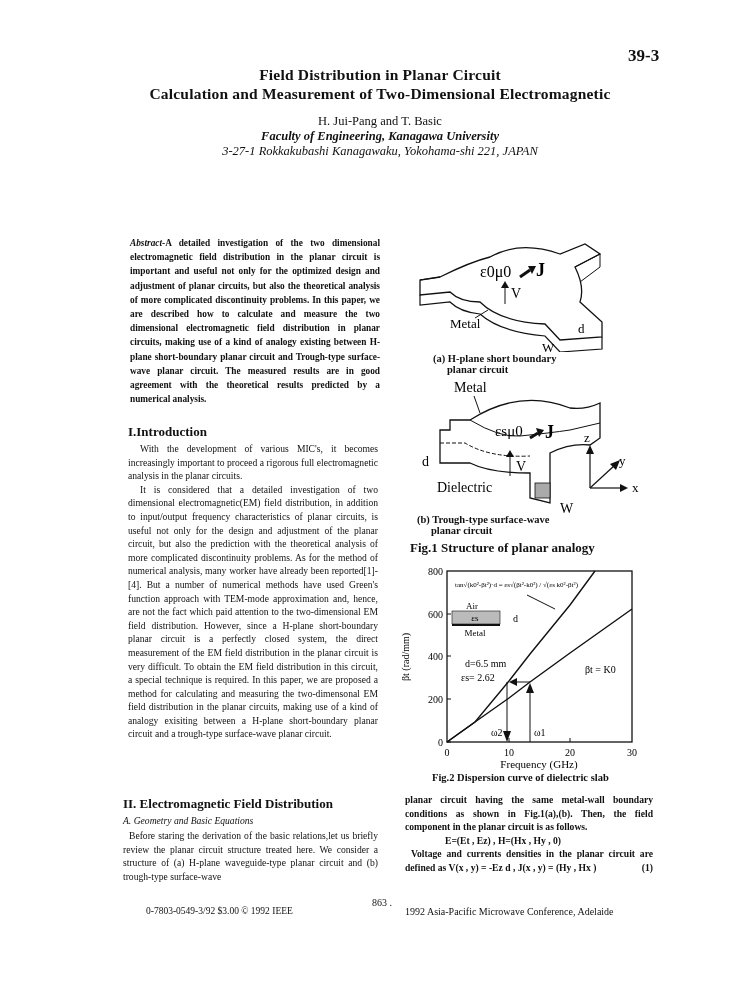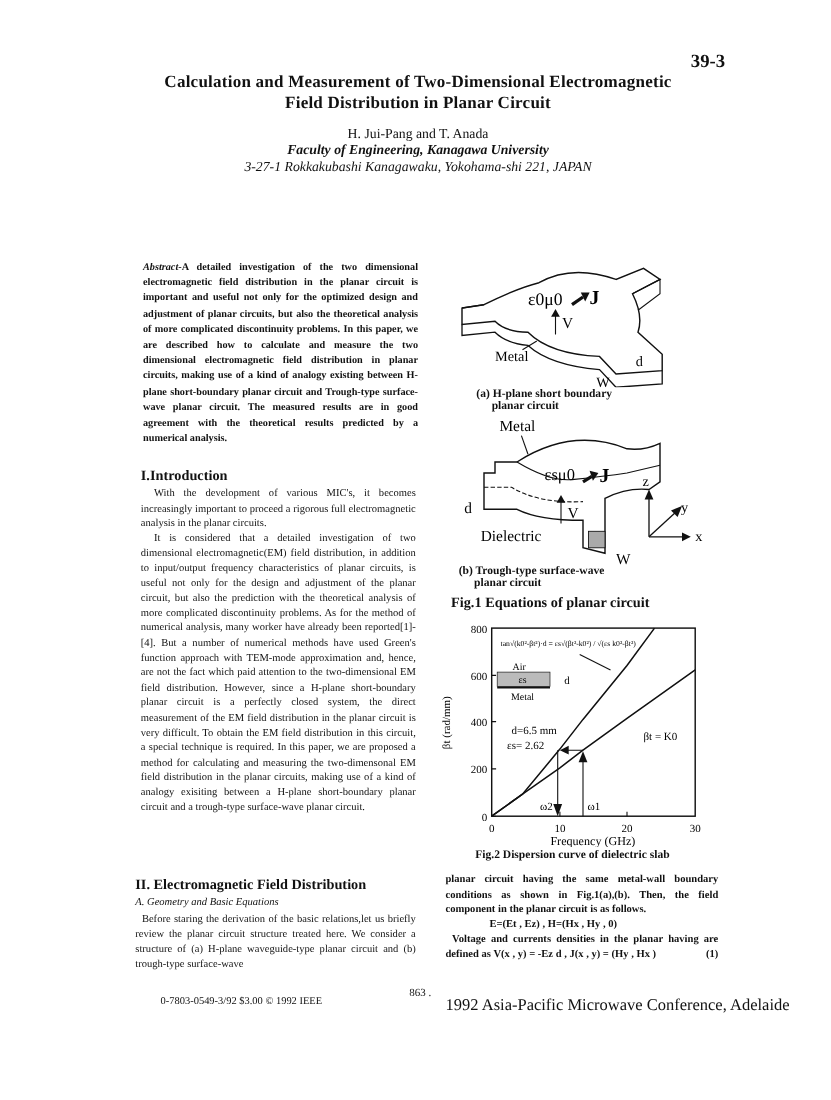--- a/index.html
+++ b/index.html
@@ -20,38 +20,38 @@
   .sec2-h { left: 123px; top: 796px; }
   .sec2-sub { left: 123px; top: 815px; font-style: italic; font-size: 9.6px; }
   .sec2 { left: 123px; top: 829px; width: 255px; }
   .sec2 p { margin: 0; text-indent: 6px; }
   .right-text { left: 405px; top: 793px; width: 248px; }
   .right-text p { margin: 0; font-weight: bold; }
   .eq { padding-left: 40px; }
   .eq-num { float: right; }
   .footer-left { left: 118px; top: 906px; font-size: 9.5px; margin-left: 28px; }
   .footer-page { left: 372px; top: 897px; font-size: 10px; text-align: center; }
-  .footer-right { left: 405px; top: 906px; font-size: 15px; text-align: right; }
+  .footer-right { left: 405px; top: 906px; font-size: 10px; text-align: right; }
   .sub-cap { font-weight: bold; font-size: 10.5px; line-height: 11px; }
   .fig1-cap { left: 410px; top: 540px; font-weight: bold; font-size: 13px; }
   .fig2-cap { left: 432px; top: 772px; font-weight: bold; font-size: 10.5px; }
   svg text { font-family: "Liberation Serif", serif; }
 </style>
 </head>
 <body>
 
 <div class="abs paper-id">39-3</div>
 
 <div class="abs title">
+  <div>Field Distribution in Planar Circuit</div>
   <div>Calculation and Measurement of Two-Dimensional Electromagnetic</div>
-  <div>Field Distribution in Planar Circuit</div>
 </div>
 
 <div class="abs authors">
-  <div>H. Jui-Pang and T. Anada</div>
+  <div>H. Jui-Pang and T. Basic</div>
   <div class="aff">Faculty of Engineering, Kanagawa University</div>
   <div class="addr">3-27-1 Rokkakubashi Kanagawaku, Yokohama-shi 221, JAPAN</div>
 </div>
 
 <div class="abs col abstract">
   <span class="lbl">Abstract</span><span>-A detailed investigation of the two dimensional electromagnetic field distribution in the planar circuit is important and useful not only for the optimized design and adjustment of planar circuits, but also the theoretical analysis of more complicated discontinuity problems. In this paper, we are described how to calculate and measure the two dimensional electromagnetic field distribution in planar circuits, making use of a kind of analogy existing between H-plane short-boundary planar circuit and Trough-type surface-wave planar circuit. The measured results are in good agreement with the theoretical results predicted by a numerical analysis.</span>
 </div>
 
 <div class="abs sec-h intro-h">I.Introduction</div>
 <div class="abs col intro">
@@ -61,21 +61,21 @@
 
 <div class="abs sec-h sec2-h">II. Electromagnetic Field Distribution</div>
 <div class="abs sec2-sub">A. Geometry and Basic Equations</div>
 <div class="abs col sec2">
   <p>Before staring the derivation of the basic relations,let us briefly review the planar circuit structure treated here. We consider a structure of (a) H-plane waveguide-type planar circuit and (b) trough-type surface-wave</p>
 </div>
 
 <div class="abs col right-text">
   <p>planar circuit having the same metal-wall boundary conditions as shown in Fig.1(a),(b). Then, the field component in the planar circuit is as follows.</p>
   <p class="eq">E=(Et , Ez) , H=(Hx , Hy , 0)</p>
-  <p style="text-indent:6px"><span>Voltage and currents densities in the planar having are defined as V(x , y) = -Ez d ,  J(x , y) = (Hy , Hx )</span> <span class="eq-num">(1)</span></p>
+  <p style="text-indent:6px"><span>Voltage and currents densities in the planar circuit are defined as V(x , y) = -Ez d ,  J(x , y) = (Hy , Hx )</span> <span class="eq-num">(1)</span></p>
 </div>
 
 <svg class="abs" style="left:410px; top:232px;" width="210" height="120">
   <path d="M30 45 Q60 30 80 25 Q110 8 150 22 L175 12 L190 22 L165 35 Q175 55 170 70 L192 90 L192 105 L150 108 L135 92 Q90 90 70 70 Q50 70 40 60 L10 63 L10 48 Z" fill="#fff" stroke="#111" stroke-width="1.3"></path>
   <path d="M10 48 L30 45 M10 63 L10 73 L40 70 Q50 80 70 82 Q90 100 135 104 L150 120 L192 117 L192 105" fill="none" stroke="#111" stroke-width="1.2"></path>
   <path d="M165 35 L190 22 L190 35 L170 50" fill="none" stroke="#111" stroke-width="1"></path>
   <text x="70" y="45" font-size="16">ε0μ0</text>
   <line x1="110" y1="45" x2="120" y2="38" stroke="#111" stroke-width="3"></line>
   <polygon points="118,34 126,34 122,42" fill="#111"></polygon>
   <text x="126" y="44" font-size="18" font-weight="bold">J</text>
@@ -117,21 +117,21 @@
   <line x1="180" y1="110" x2="205" y2="87" stroke="#111" stroke-width="1.2"></line>
   <polygon points="200,86 210,82 206,92" fill="#111"></polygon>
   <text x="174" y="64" font-size="13">z</text>
   <text x="209" y="87" font-size="13">y</text>
   <text x="222" y="114" font-size="13">x</text>
 </svg>
 <div class="abs sub-cap" style="left:417px; top:514px;">
   <div>(b) Trough-type surface-wave</div>
   <div style="padding-left:14px">planar circuit</div>
 </div>
-<div class="abs fig1-cap">Fig.1 Equations of planar circuit</div>
+<div class="abs fig1-cap">Fig.1 Structure of planar analogy</div>
 
 <svg class="abs" style="left:395px; top:560px;" width="260" height="210">
   <g transform="translate(52,11)">
     <rect x="0" y="0" width="185" height="171" fill="none" stroke="#111" stroke-width="1.3"></rect>
 
     <g font-size="10" text-anchor="end">
       <line x1="0" y1="171" x2="4" y2="171" stroke="#111"></line>
         <text x="-4" y="175">0</text>
       <line x1="0" y1="128" x2="4" y2="128" stroke="#111"></line>
         <text x="-4" y="132">200</text>

